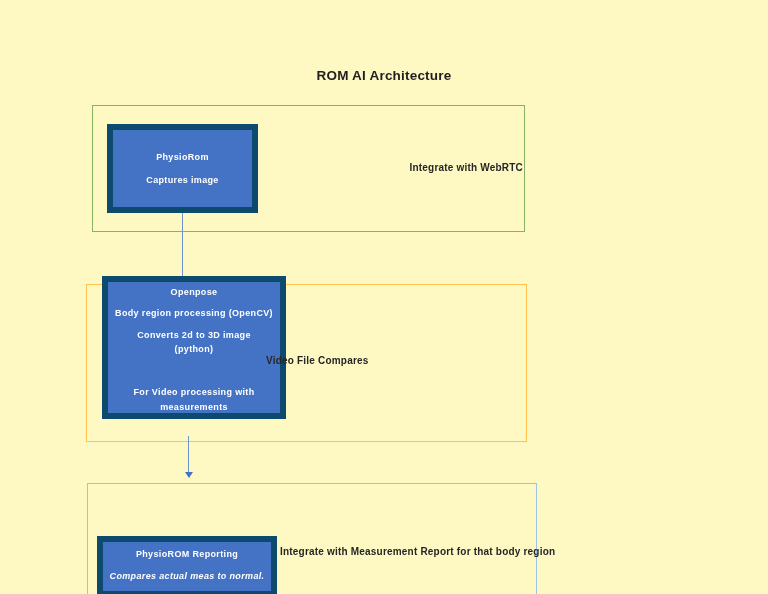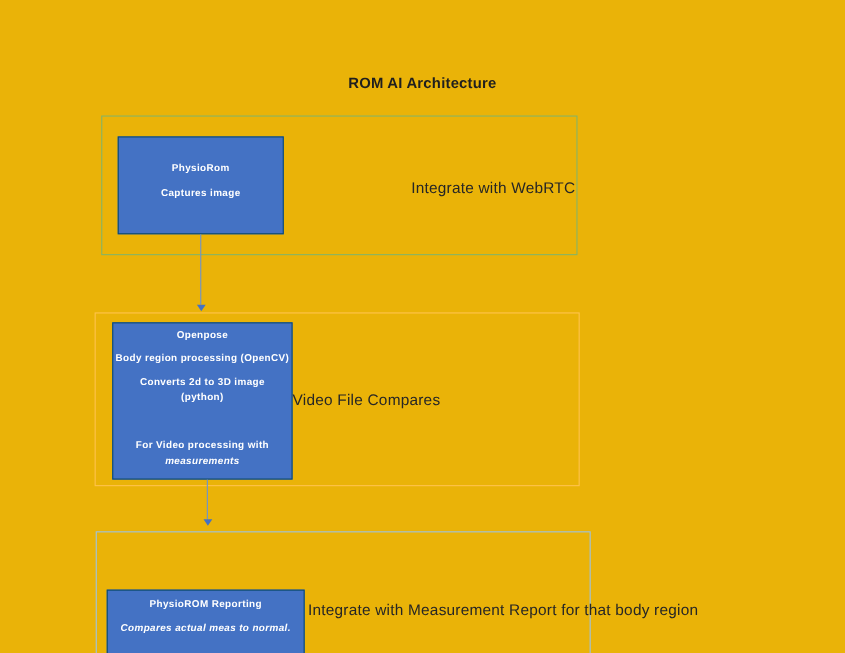--- a/index.html
+++ b/index.html
@@ -3,21 +3,21 @@
 <meta charset="utf-8">
 <style>
   * { margin: 0; padding: 0; box-sizing: border-box; }
   html, body { background: #ffffff; }
   body { font-family: "Liberation Sans", sans-serif; }
 
   .canvas {
     position: relative;
     width: 768px;
     height: 594px;
-    background: #eab308;
+    background: #fef9c3;
     overflow: hidden;
   }
 
   .title {
     position: absolute;
     left: 0; top: 68px;
     width: 768px;
     text-align: center;
     font-size: 13.5px;
     font-weight: bold;
@@ -29,24 +29,24 @@
     position: absolute;
     background: transparent;
   }
   .outer.green  { left: 92px;  top: 105px; width: 433px; height: 127px; border: 1px solid #85b465; }
   .outer.yellow { left: 86px;  top: 284px; width: 441px; height: 158px; border: 1px solid #ffc34d; }
   .outer.blue   { left: 87px;  top: 483px; width: 450px; height: 125px; border: 1px solid #9cc3e5; }
 
   .node {
     position: absolute;
     background: #4472c4;
-    border: 1px solid #0c4a6e;
+    border: 6px solid #0c4a6e;
   }
   .node1 { left: 107px; top: 124px; width: 151px; height: 89px;  }
-  .node2 { left: 102px; top: 293px; width: 164px; height: 143px; }
+  .node2 { left: 102px; top: 276px; width: 184px; height: 143px; }
   .node3 { left: 97px;  top: 536px; width: 180px; height: 61px;  }
 
   .nline {
     position: absolute;
     left: 0; width: 100%;
     text-align: center;
     color: #ffffff;
     font-size: 9px;
     font-weight: 600;
     letter-spacing: 0.35px;
@@ -55,30 +55,30 @@
   }
   
   .n1-l0 { top: 22px; }
   .n1-l1 { top: 45px; }
   
   .n2-l0 { top: 5px;   }
   .n2-l1 { top: 26px;  }
   .n2-l2 { top: 48px;  }
   .n2-l3 { top: 62px;  }
   .n2-l4 { top: 105px; }
-  .n2-l5 { top: 120px; font-style: italic; }
+  .n2-l5 { top: 120px; }
   
   .n3-l0 { top: 7px;  }
   .n3-l1 { top: 29px; font-style: italic; }
 
   .label {
     position: absolute;
     color: #262626;
-    font-size: 14px;
-    font-weight: 400;
+    font-size: 10px;
+    font-weight: 700;
     letter-spacing: 0.2px;
     white-space: nowrap;
   }
   .label1 { left: 323px; top: 162px; width: 200px; text-align: right; }
   .label2 { left: 266px; top: 355px; }
   .label3 { left: 280px; top: 535px; margin-top: 11px; }
 
   .aline {
     position: absolute;
     width: 1px;

